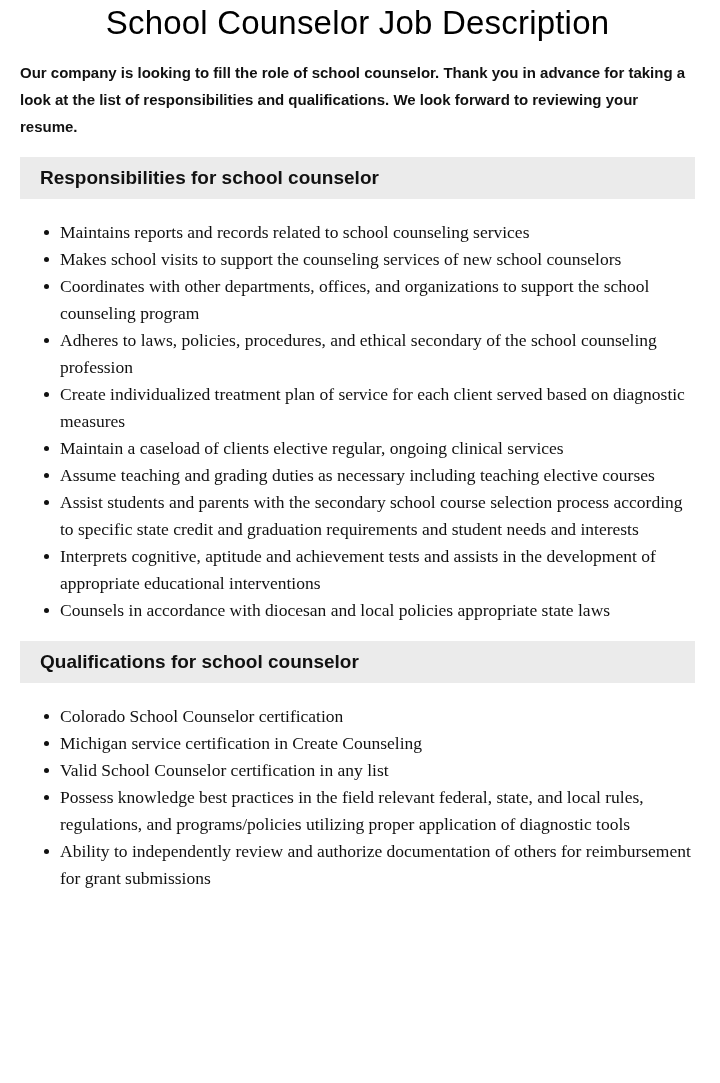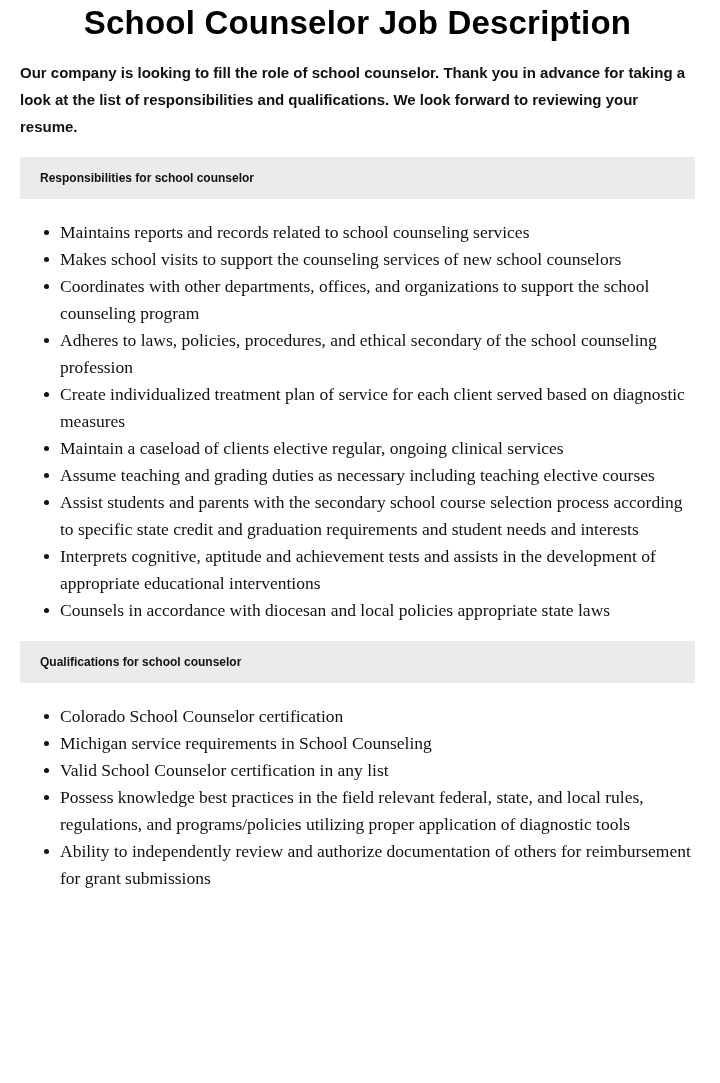--- a/index.html
+++ b/index.html
@@ -17,40 +17,40 @@
     .page {
       padding: 0 20px;
       box-sizing: border-box;
       width: 715px;
     }
     h1.title {
       margin: 0;
       padding-top: 2px;
       font-size: 33px;
       line-height: 42px;
-      font-weight: bold;
+      font-weight: normal;
       text-align: center;
       color: #000000;
       letter-spacing: 0.2px;
     }
     p.intro {
       margin: 15px 0 0 0;
       font-size: 15px;
       line-height: 27px;
       color: #111111;
       font-weight: bold;
     }
     .section-header {
       margin-top: 17px;
       background: #ebebeb;
       height: 42px;
       display: flex;
       align-items: center;
       padding-left: 20px;
-      font-size: 12px;
+      font-size: 19px;
       font-weight: bold;
       color: #111111;
     }
     ul.list {
       margin: 20px 0 0 0;
       padding: 0 0 0 40px;
       list-style: none;
     }
     ul.list li {
       position: relative;
@@ -88,18 +88,18 @@
     <li><span class="bullet"></span><span>Maintain a caseload of clients elective regular, ongoing clinical services</span></li>
     <li><span class="bullet"></span><span>Assume teaching and grading duties as necessary including teaching elective courses</span></li>
     <li><span class="bullet"></span><span>Assist students and parents with the secondary school course selection process according to specific state credit and graduation requirements and student needs and interests</span></li>
     <li><span class="bullet"></span><span>Interprets cognitive, aptitude and achievement tests and assists in the development of appropriate educational interventions</span></li>
     <li><span class="bullet"></span><span>Counsels in accordance with diocesan and local policies appropriate state laws</span></li>
   </ul>
 
   <div class="section-header section-quals">Qualifications for school counselor</div>
   <ul class="list">
     <li><span class="bullet"></span><span>Colorado School Counselor certification</span></li>
-    <li><span class="bullet"></span><span>Michigan service requirements in School Counseling</span></li>
+    <li><span class="bullet"></span><span>Michigan service certification in Create Counseling</span></li>
     <li><span class="bullet"></span><span>Valid School Counselor certification in any list</span></li>
     <li><span class="bullet"></span><span>Possess knowledge best practices in the field relevant federal, state, and local rules, regulations, and programs/policies utilizing proper application of diagnostic tools</span></li>
     <li><span class="bullet"></span><span>Ability to independently review and authorize documentation of others for reimbursement for grant submissions</span></li>
   </ul>
 </div>
 
 </body></html>

